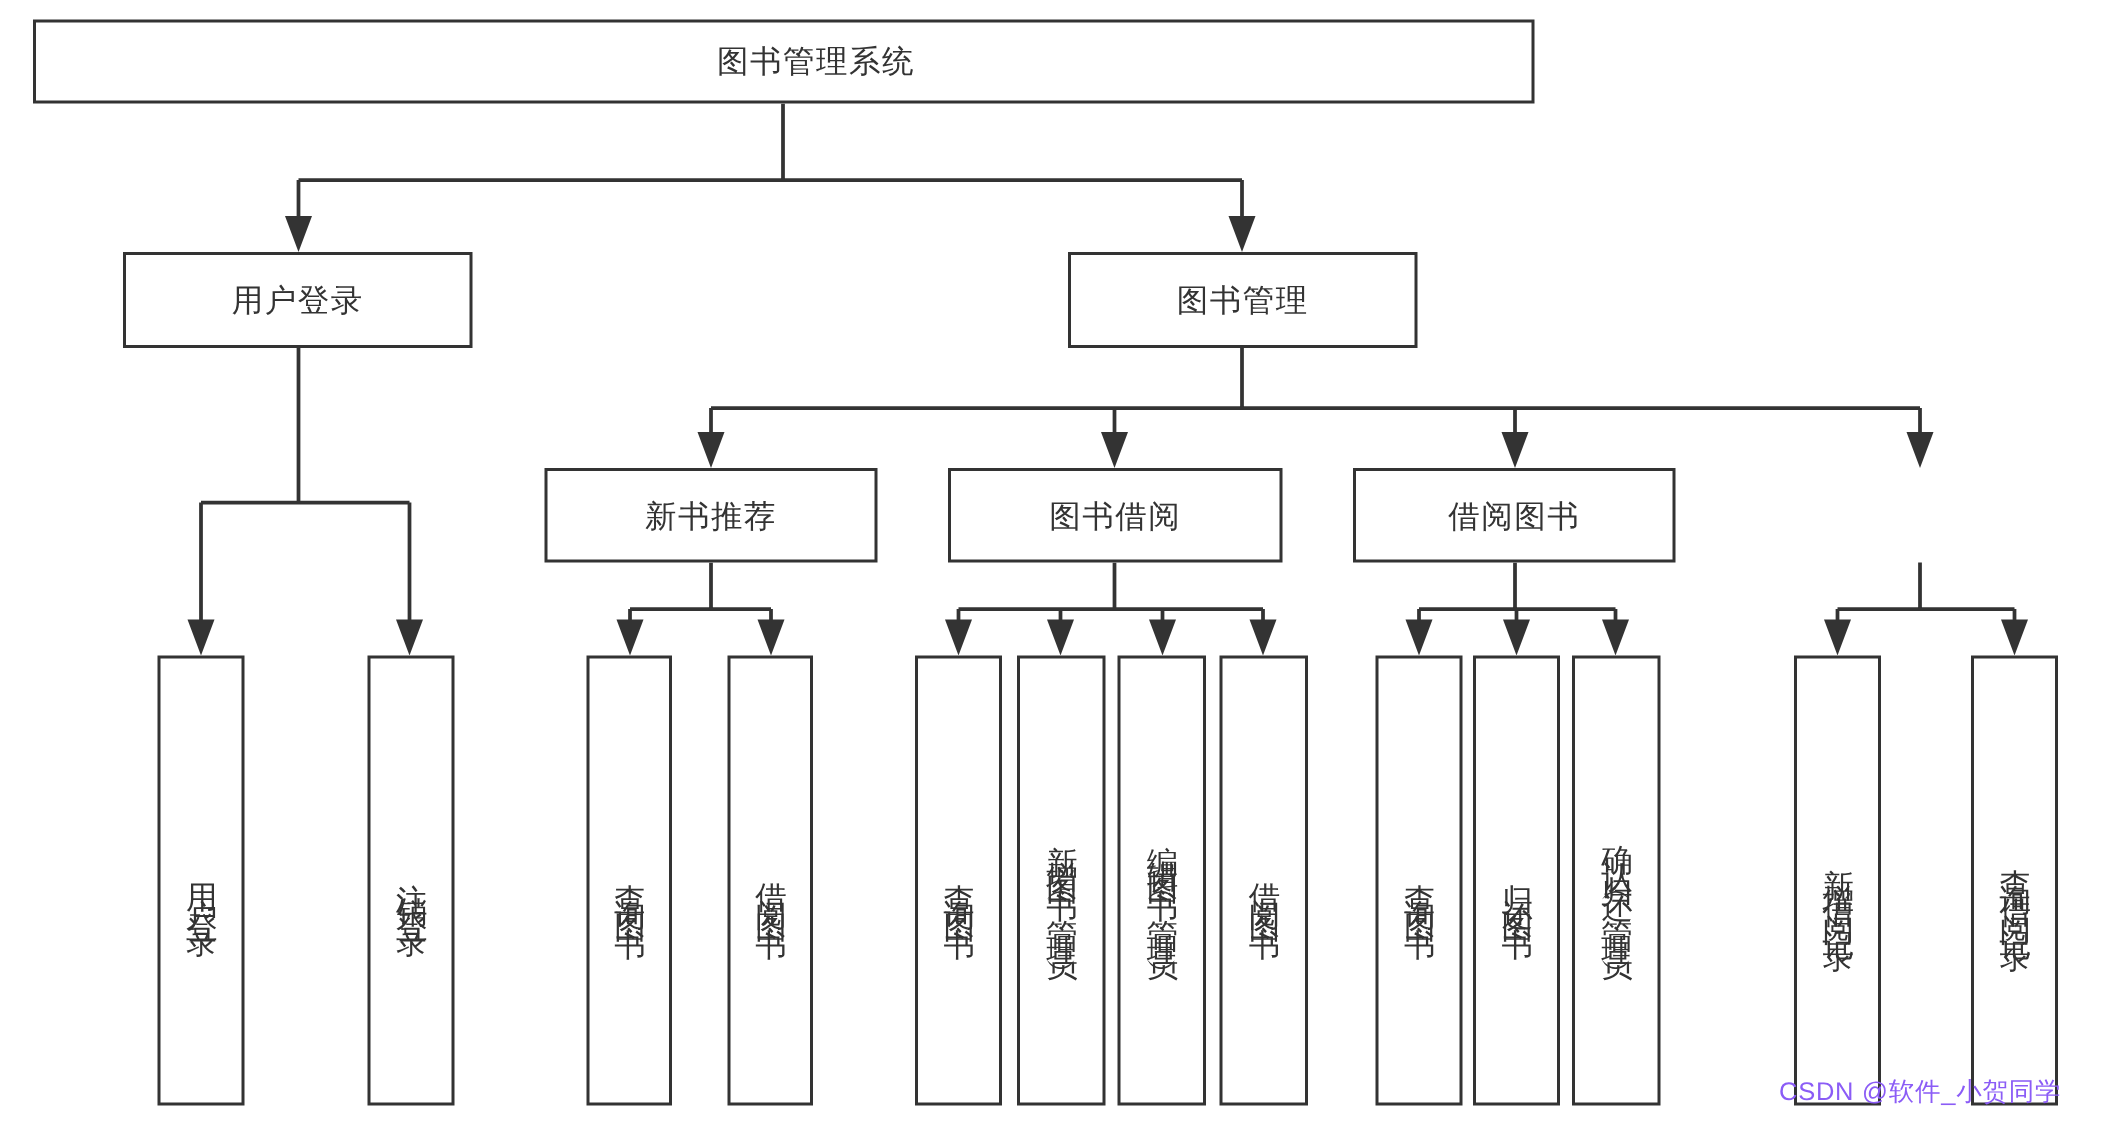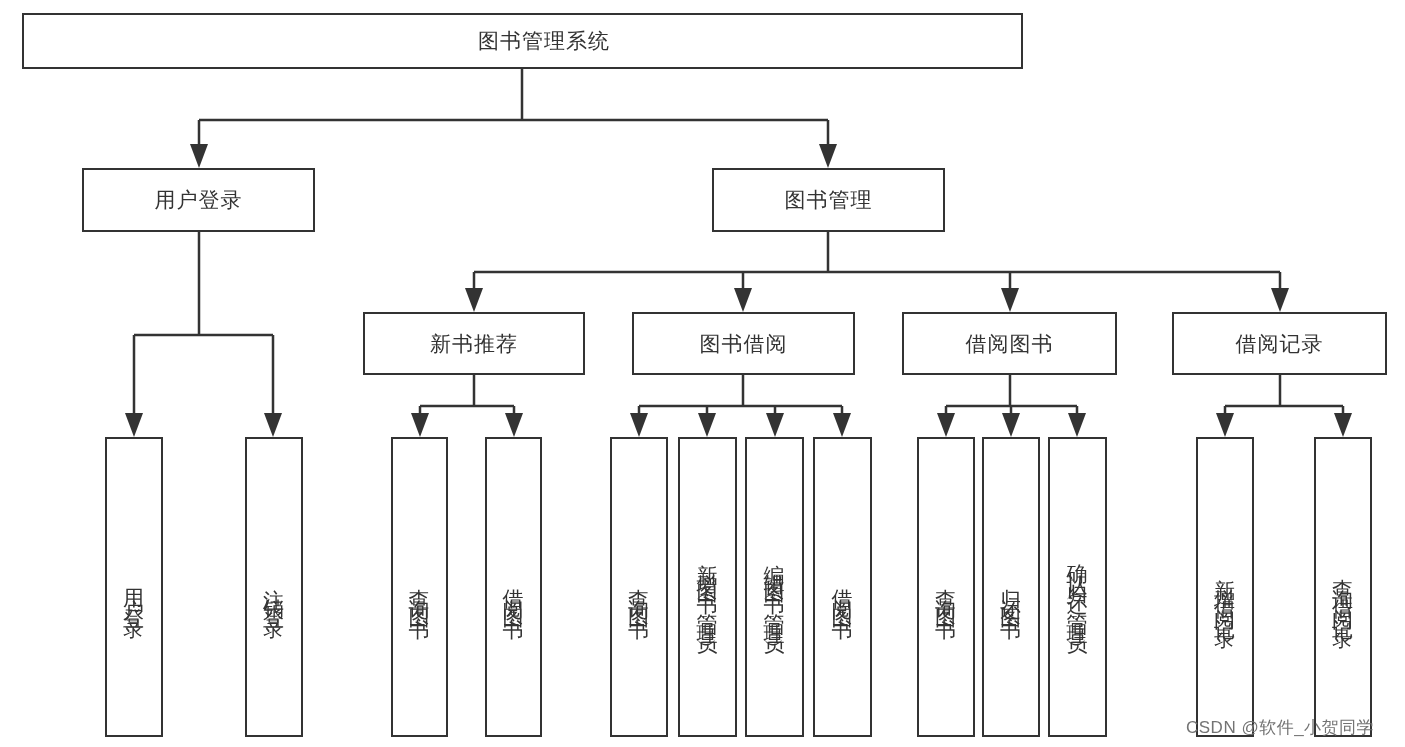--- a/index.html
+++ b/index.html
@@ -73,21 +73,21 @@
   .l-g4a { left: 917px; }
   .l-g4b { left: 982px; }
   .l-g4c { left: 1048px; width: 59px; }
   .l-g5a { left: 1196px; }
   .l-g5b { left: 1314px; }
   #watermark {
     position: absolute;
     left: 1186px;
     top: 716px;
     font-size: 17px;
-    color: #737373;
+    color: #8b5cf6;
     letter-spacing: 0.5px;
     white-space: nowrap;
     z-index: 5;
   }
 </style>
 </head>
 <body>
 
 <div id="stage">
 
@@ -135,21 +135,20 @@
   </svg>
 
   <div class="hbox b-root">图书管理系统</div>
 
   <div class="hbox b-login">用户登录</div>
   <div class="hbox b-mgmt">图书管理</div>
 
   <div class="hbox b-sec0">新书推荐</div>
   <div class="hbox b-sec1">图书借阅</div>
   <div class="hbox b-sec2">借阅图书</div>
-  <div class="hbox b-sec3">借阅记录</div>
 
   <div class="vbox leaf l-g1a">
     <span class="vtext">用户登录</span>
   </div>
   <div class="vbox leaf l-g1b">
     <span class="vtext">注销登录</span>
   </div>
 
   <div class="vbox leaf l-g2a">
     <span class="vtext">查询图书</span>

